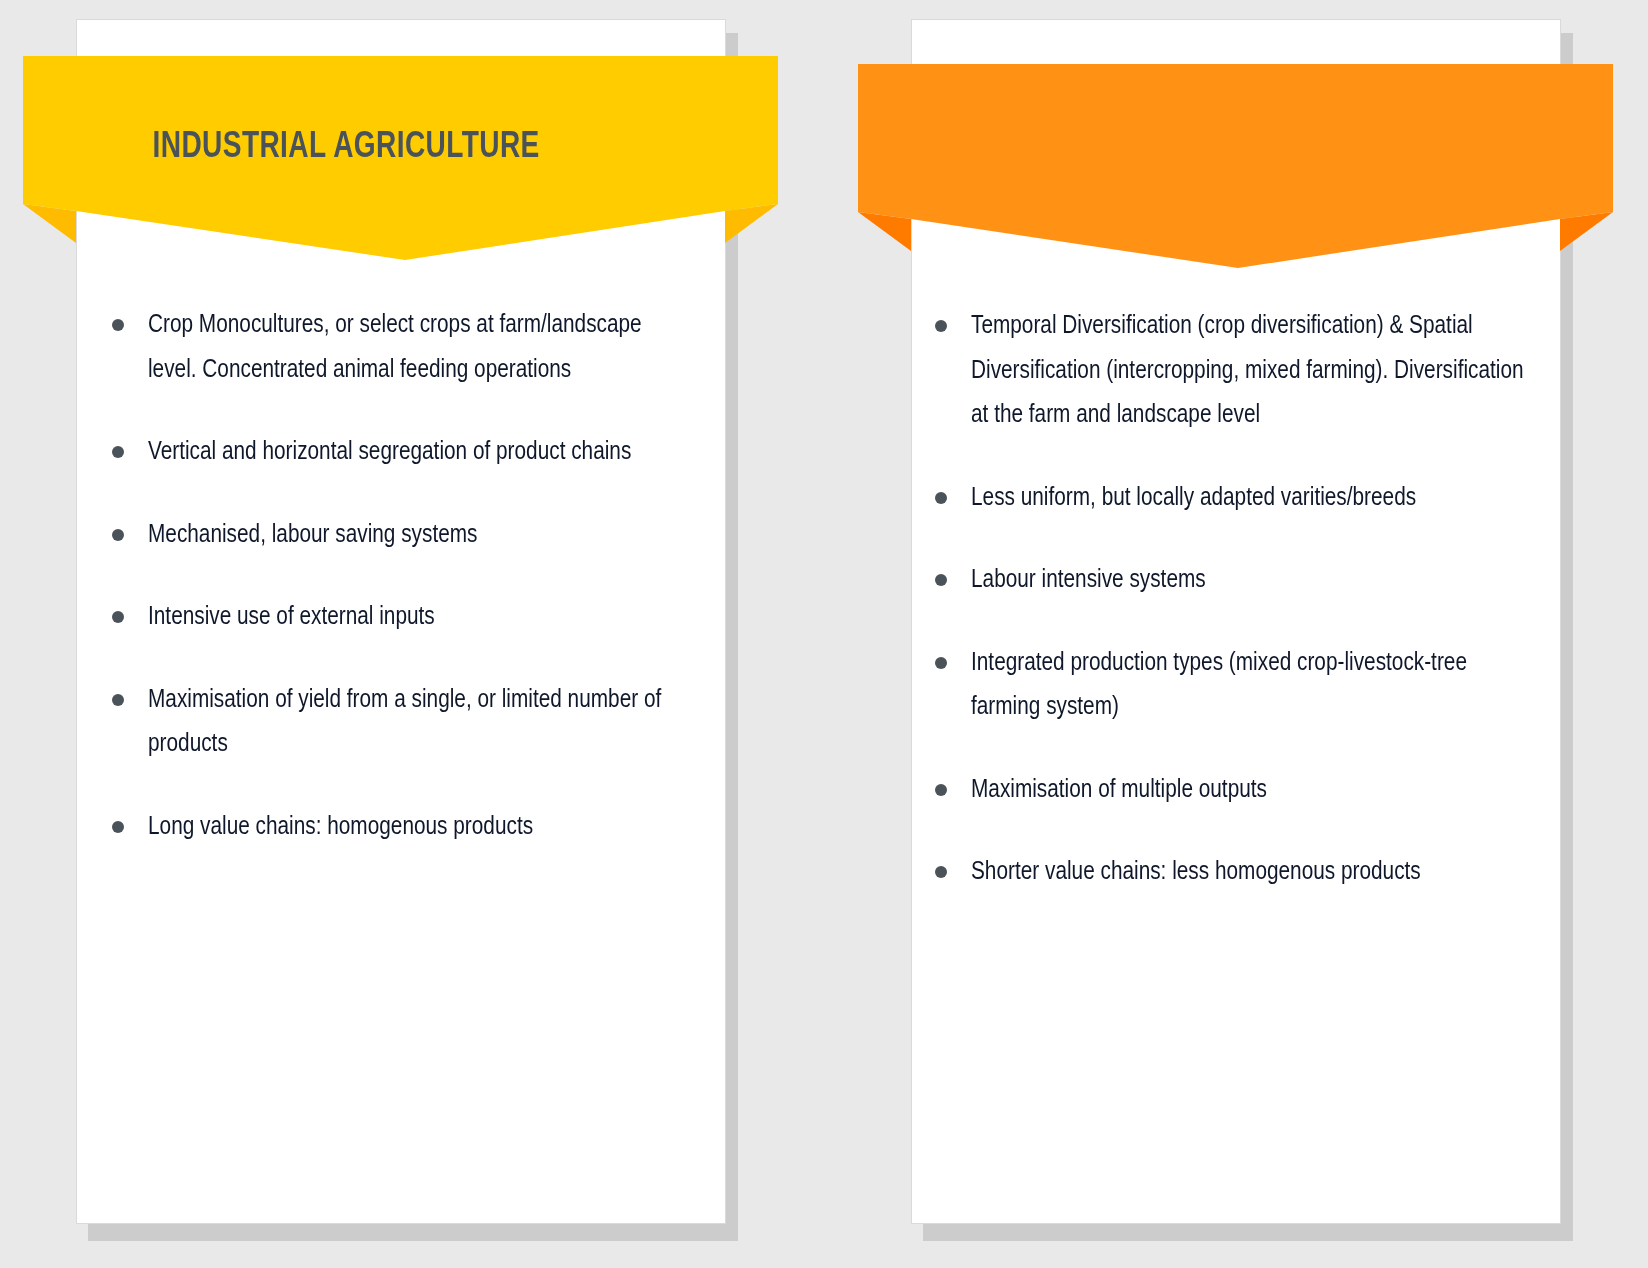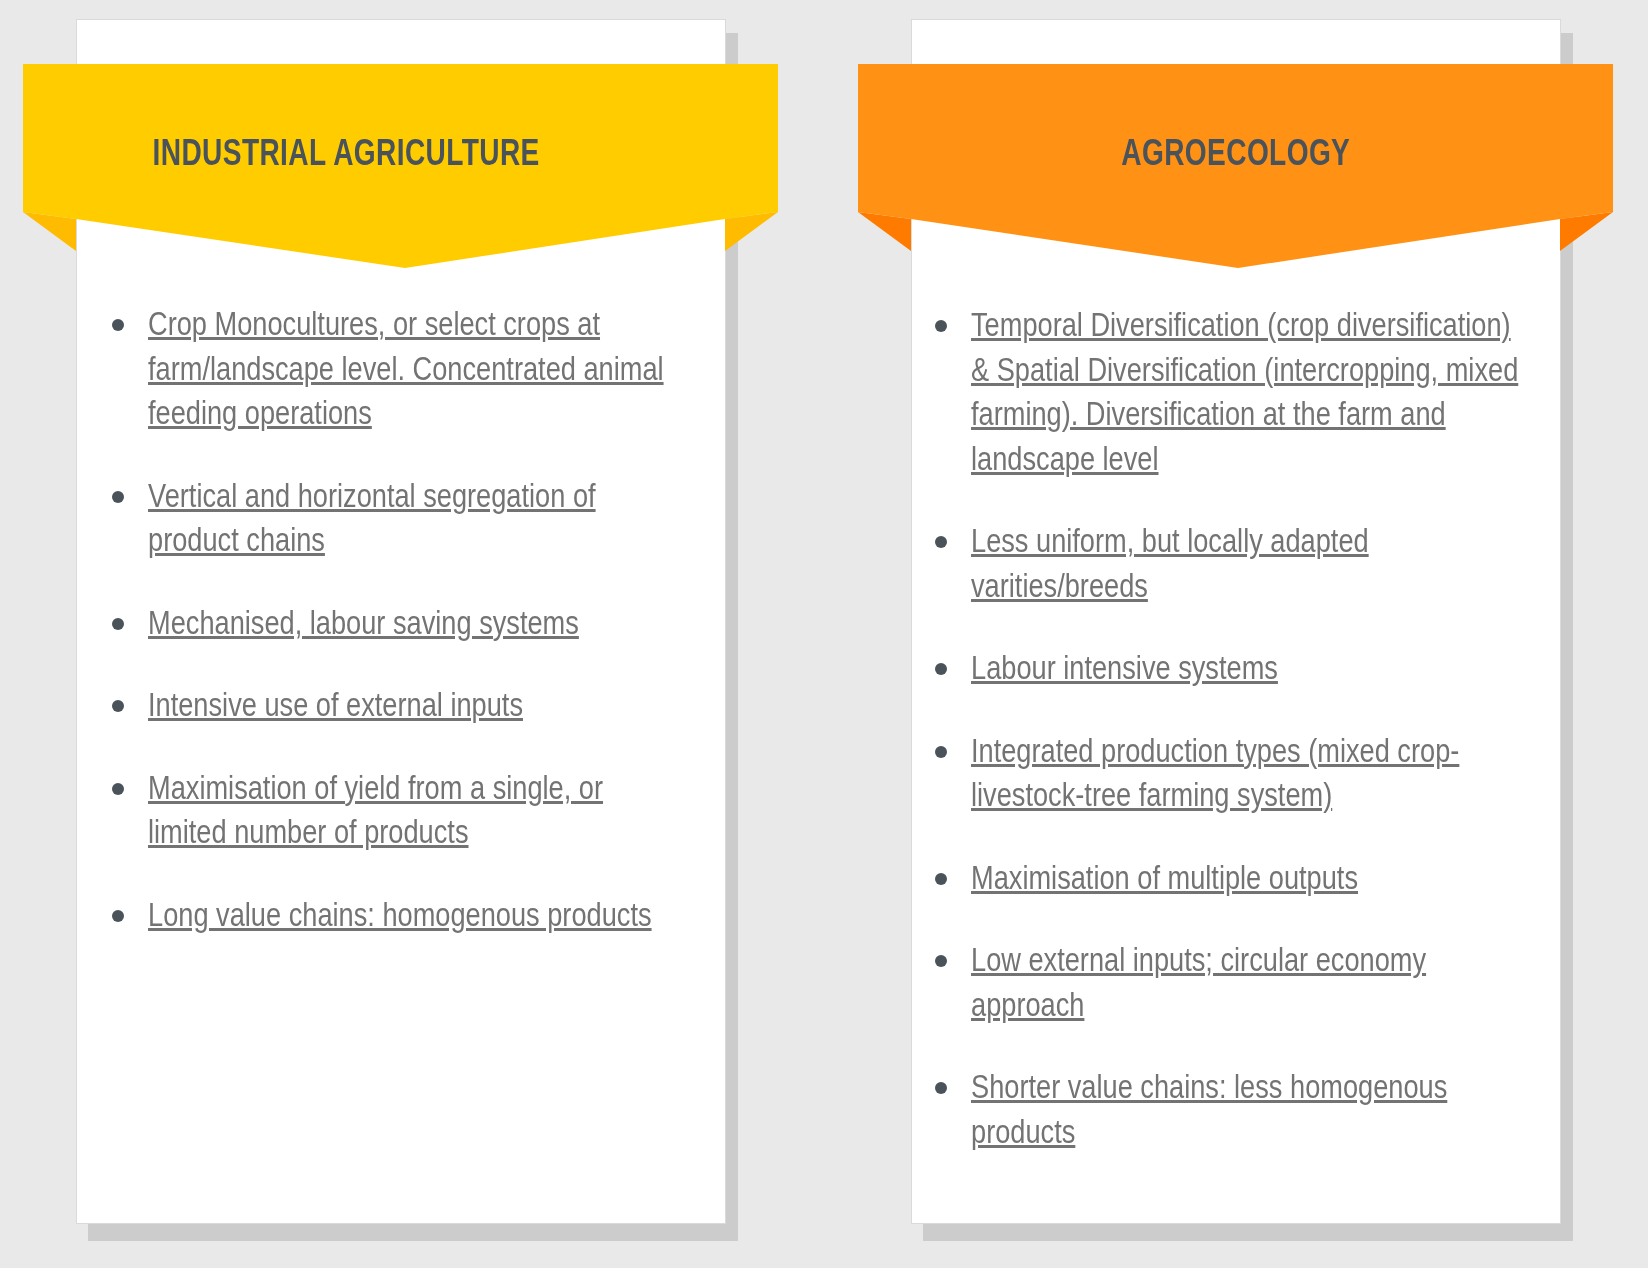--- a/index.html
+++ b/index.html
@@ -6,30 +6,30 @@
   body { width:1648px; height:1268px; background:#e9e9e9; position:relative; overflow:hidden;
          font-family:"Liberation Sans", sans-serif; }
   .shadow { position:absolute; background:#cbcccb; }
   .card { position:absolute; background:#fff; border:1px solid #dadada; box-sizing:border-box; }
   .banner { position:absolute; }
   .banner svg { position:absolute; left:0; top:0; }
   .title { position:absolute; left:0; right:0; text-align:center; color:#4b535a;
            font-weight:bold; font-size:36px; letter-spacing:0.5px; }
   .title span { display:inline-block; transform:scaleX(0.78); transform-origin:center; white-space:nowrap; }
   ul.items { position:absolute; margin:0; padding:0; list-style:none; }
-  ul.items li { position:relative; color:#737373; font-size:34px; line-height:44.5px; margin-bottom:38px;text-decoration:underline; }
+  ul.items li { position:relative; color:#0f172a; font-size:26px; line-height:44.5px; margin-bottom:38px; }
   ul.items li .bullet { position:absolute; left:-36px; top:18px; width:12px; height:12px; border-radius:50%; background:#4b535a; }
   ul.items li .txt { display:block; transform:scaleX(0.80); transform-origin:left top; width:125%; }
 </style>
 </head>
 <body>
 
 <div class="shadow" style="left:88px;top:33px;width:650px;height:1208px;"></div>
 <div class="card" style="left:76px;top:19px;width:650px;height:1205px;"></div>
-<div class="banner" style="left:23px;top:64px;width:647px;height:210px;">
+<div class="banner" style="left:23px;top:56px;width:647px;height:210px;">
   <svg width="755" height="210">
     <polygon points="0,148 53,155 53,187" fill="#ffbb00"></polygon>
     <polygon points="755,148 702,155 702,187" fill="#ffbb00"></polygon>
     <polygon points="0,0 755,0 755,148 702,155 382,204 53,155 0,148" fill="#ffcc00"></polygon>
   </svg>
   <div class="title" style="top:68px;"><span>INDUSTRIAL AGRICULTURE</span></div>
 </div>
 <ul class="items" style="left:148px;top:301px;width:540px;">
   <li>
       <span class="bullet"></span>
@@ -58,21 +58,20 @@
 </ul>
 
 <div class="shadow" style="left:923px;top:33px;width:650px;height:1208px;"></div>
 <div class="card" style="left:911px;top:19px;width:650px;height:1205px;"></div>
 <div class="banner" style="left:858px;top:64px;width:755px;height:210px;">
   <svg width="755" height="210">
     <polygon points="0,148 53,155 53,187" fill="#ff7b00"></polygon>
     <polygon points="755,148 702,155 702,187" fill="#ff7b00"></polygon>
     <polygon points="0,0 755,0 755,148 702,155 380,204 53,155 0,148" fill="#ff9115"></polygon>
   </svg>
-  <div class="title" style="top:68px;"><span>AGROECOLOGY</span></div>
 </div>
 <ul class="items" style="left:971px;top:302px;width:565px;">
   <li>
       <span class="bullet"></span>
       <span class="txt">Temporal Diversification (crop diversification) &amp; Spatial Diversification (intercropping, mixed farming). Diversification at the farm and landscape level</span>
     </li>
   <li>
       <span class="bullet"></span>
       <span class="txt">Less uniform, but locally adapted varities/breeds</span>
     </li>
@@ -83,19 +82,15 @@
   <li>
       <span class="bullet"></span>
       <span class="txt">Integrated production types (mixed crop-livestock-tree farming system)</span>
     </li>
   <li>
       <span class="bullet"></span>
       <span class="txt">Maximisation of multiple outputs</span>
     </li>
   <li>
       <span class="bullet"></span>
-      <span class="txt">Low external inputs; circular economy approach</span>
-    </li>
-  <li>
-      <span class="bullet"></span>
       <span class="txt">Shorter value chains: less homogenous products</span>
     </li>
 </ul>
 
 </body></html>

